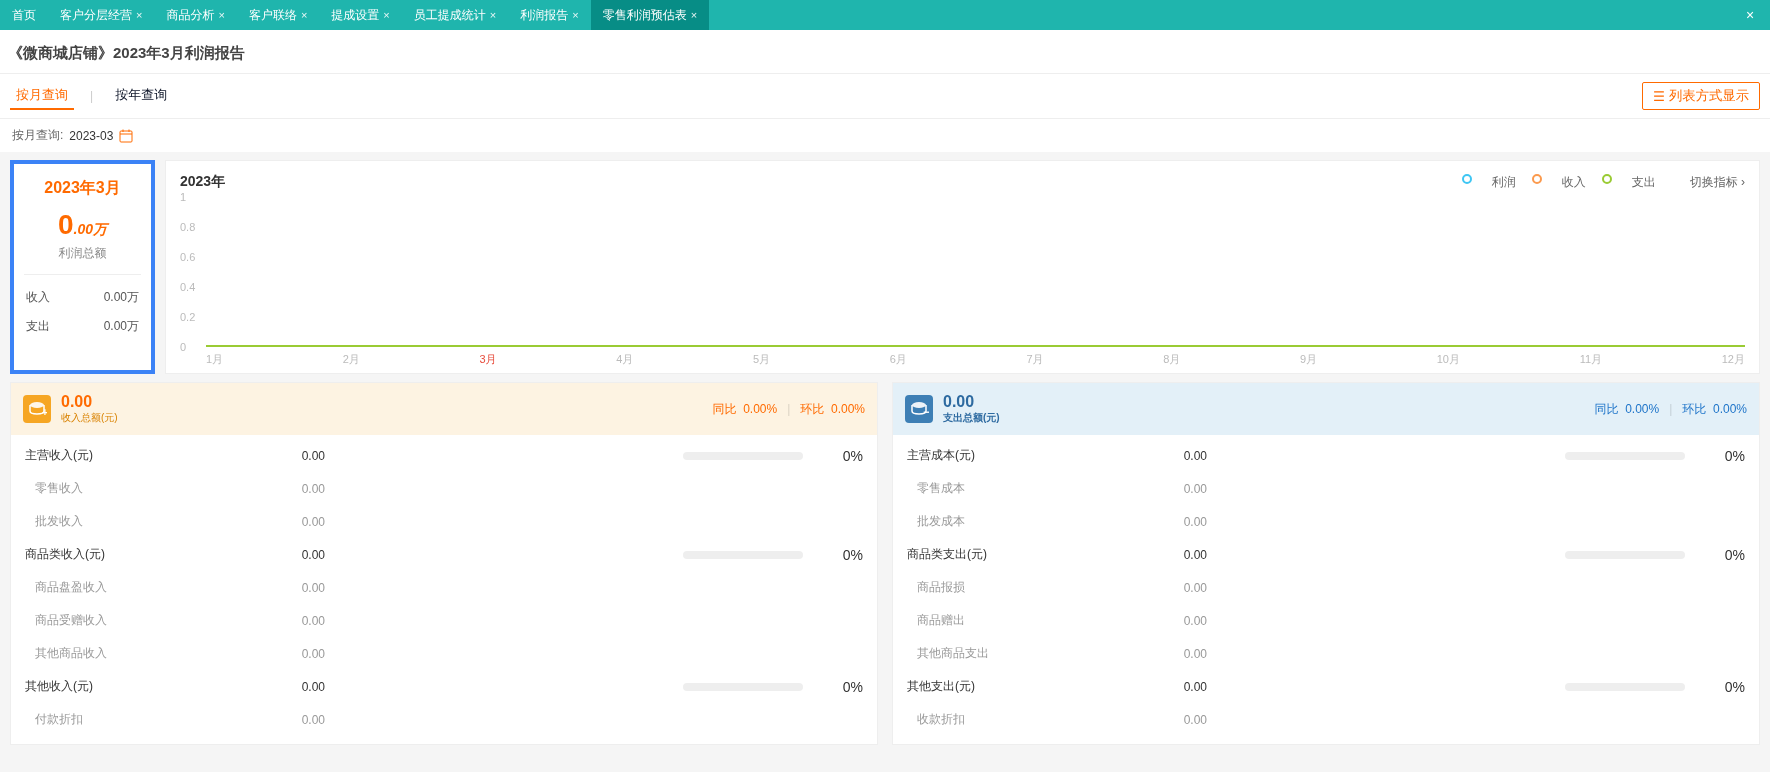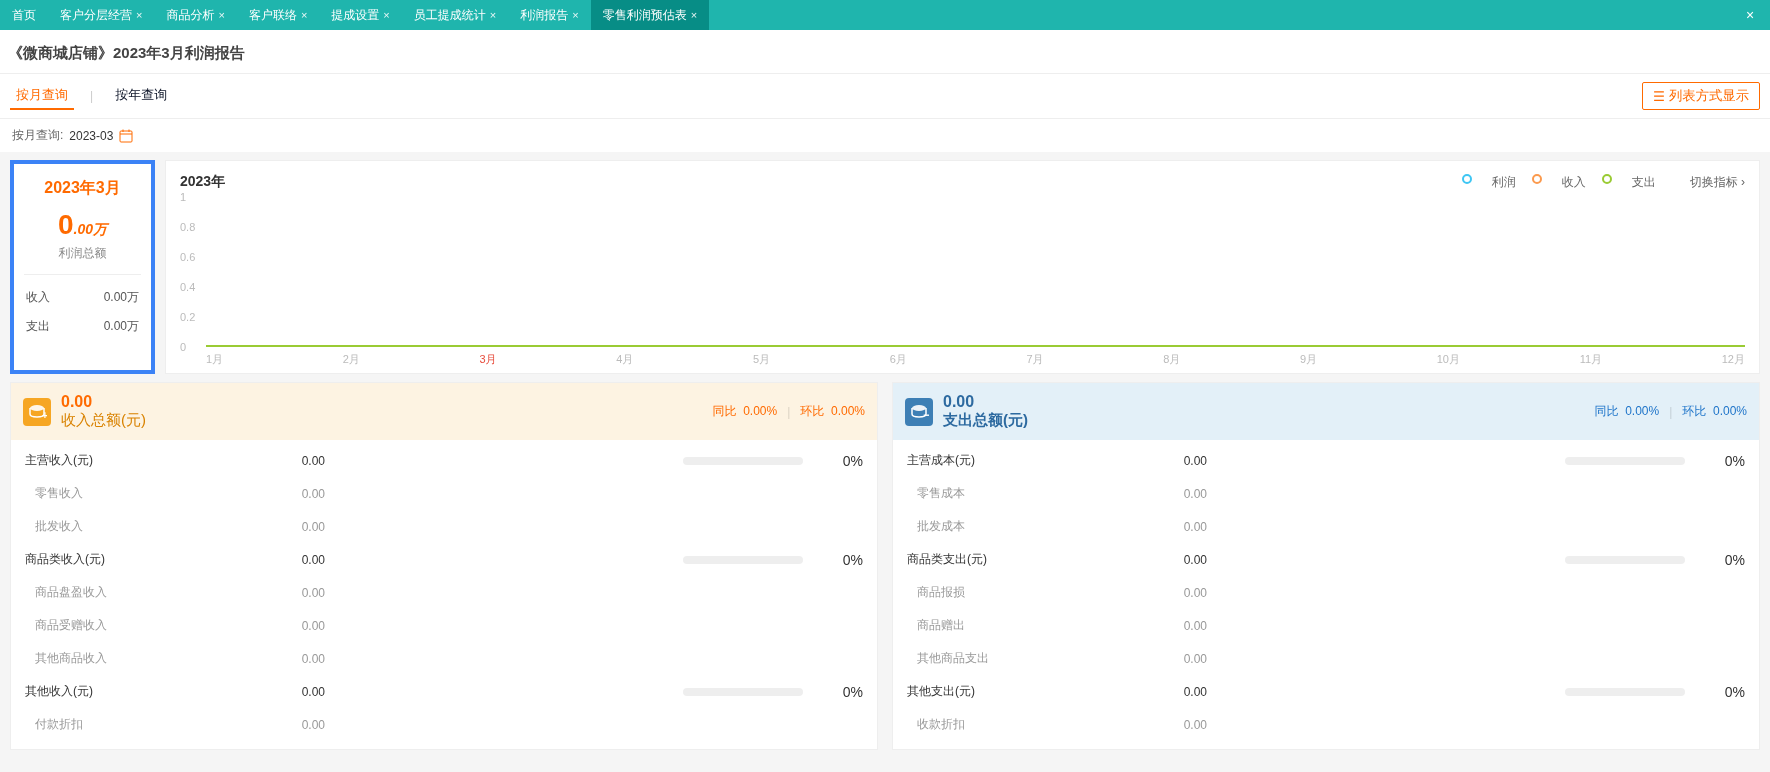--- a/index.html
+++ b/index.html
@@ -55,21 +55,21 @@
 .panel { flex: 1; background: #fff; border: 1px solid #eee; }
 .phead { display: flex; align-items: center; padding: 10px 12px; }
 .phead.inc { background: #fdf3e2; }
 .phead.exp { background: #e3f0f8; }
 .phead .picon { width: 28px; height: 28px; border-radius: 4px; margin-right: 10px; display:flex; align-items:center; justify-content:center; font-size:18px; color:#fff; }
 .phead.inc .picon { background: #f6a623; }
 .phead.exp .picon { background: #3d7fb5; }
 .phead .ptotal { display:flex; flex-direction:column; }
 .phead.inc .ptotal .v { color: #ff6a00; font-size: 16px; font-weight: 600; }
 .phead.exp .ptotal .v { color: #2d6aa0; font-size: 16px; font-weight: 600; }
-.phead .ptotal .t { font-size: 15px; }
+.phead .ptotal .t { font-size: 10px; }
 .phead.inc .ptotal .t { color: #d98200; }
 .phead.exp .ptotal .t { color: #2d6aa0; font-weight: bold; }
 .phead .ratios { margin-left: auto; display:flex; gap: 10px; font-size: 12px; align-items:center; }
 .phead.inc .ratios { color: #ff6a00; }
 .phead.exp .ratios { color: #1e74c9; }
 .rsep { color: rgba(0,0,0,.15); }
 .rows { padding: 4px 0 8px; }
 .drow { display:flex; align-items:center; padding: 8px 14px; }
 .drow.main { color:#333; }
 .drow.sub { color:#999; }

